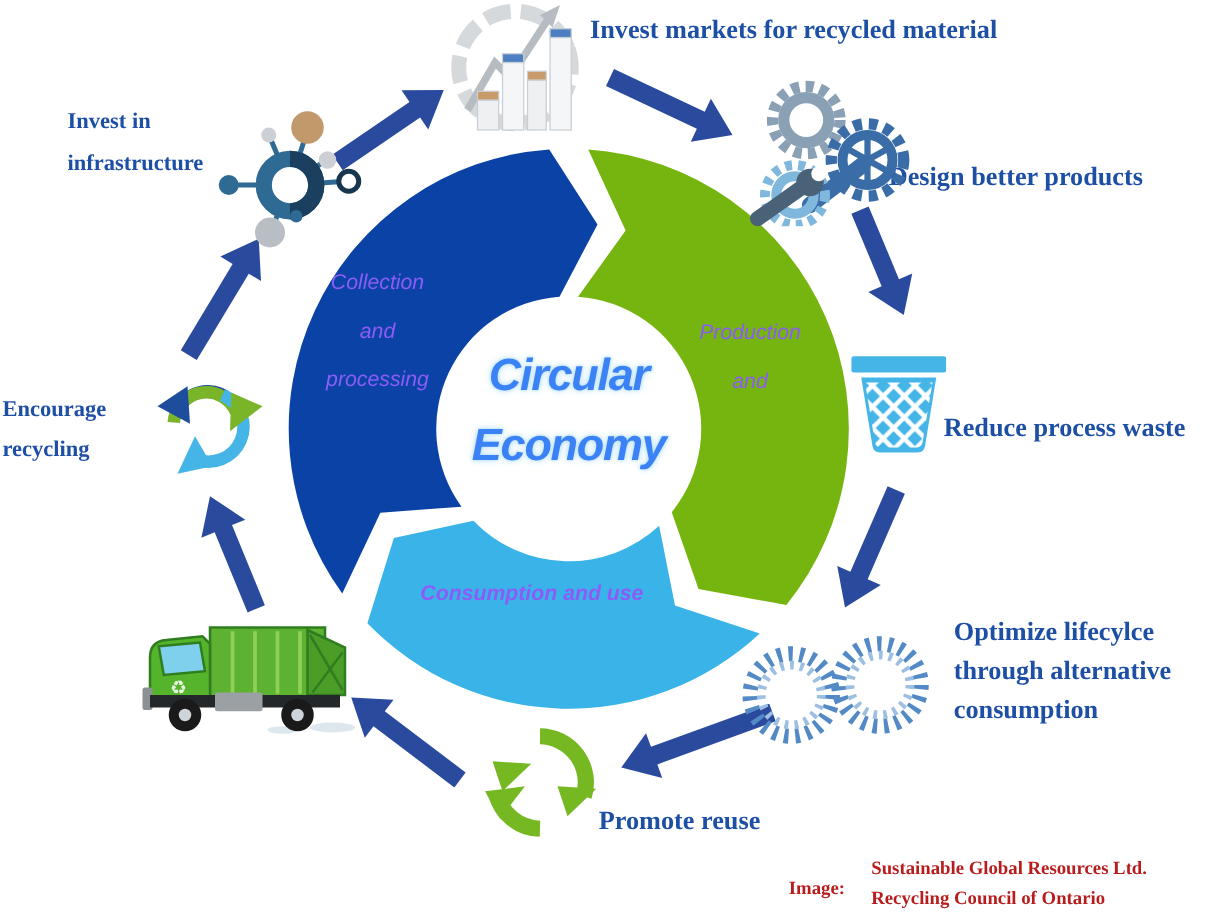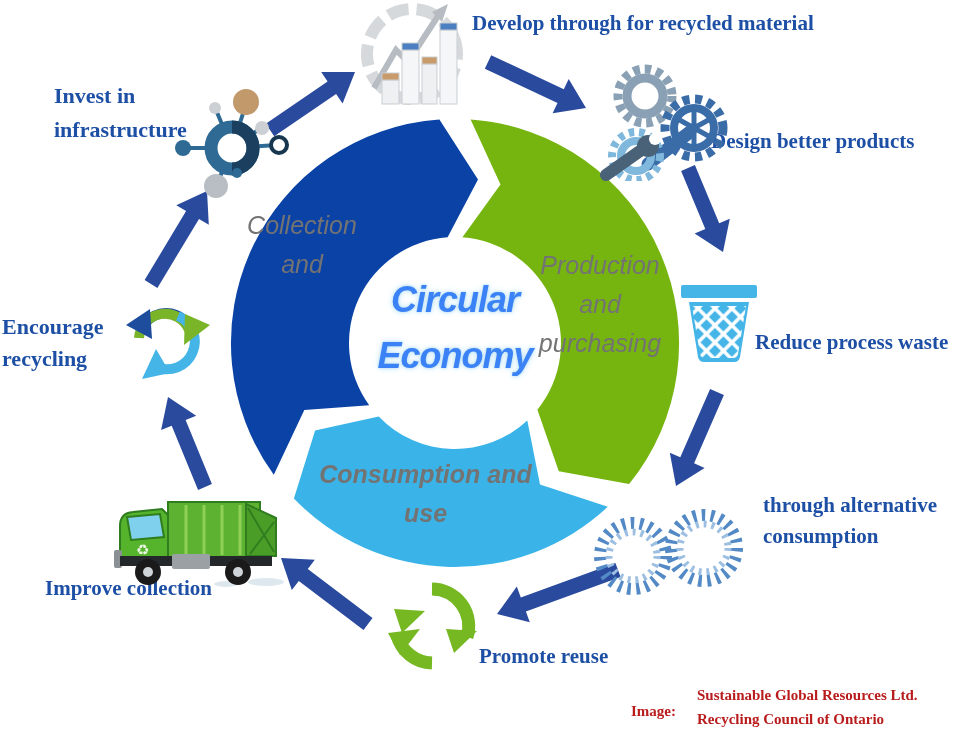--- a/index.html
+++ b/index.html
@@ -2,23 +2,23 @@
 <html><head>
 <meta charset="utf-8">
 <style>
   html,body{margin:0;padding:0;background:#fff;}
   #stage{position:relative;width:980px;height:730px;background:#fff;overflow:hidden;
          font-family:"Liberation Serif",serif;}
   #scene{position:absolute;left:0;top:0;}
   .icon{position:absolute;}
   .step-label{position:absolute;color:#1d4fa5;font-weight:bold;font-size:21px;
               white-space:nowrap;line-height:31px;}
-  .step-label.big{font-size:22px;line-height:34px;}
-  .ring-label{position:absolute;color:#737373;font-style:italic;
-              font-family:"Liberation Sans",sans-serif;font-size:25px;line-height:39px;
+  .step-label.big{font-size:18px;line-height:34px;}
+  .ring-label{position:absolute;color:#8b5cf6;font-style:italic;
+              font-family:"Liberation Sans",sans-serif;font-size:17px;line-height:39px;
               text-align:center;}
   .center-title{position:absolute;left:345px;top:272px;width:220px;text-align:center;
               font-family:"Liberation Sans",sans-serif;font-style:italic;font-weight:bold;
               font-size:36px;line-height:56px;color:#3b82f6;letter-spacing:-1px;
               text-shadow:0 0 3px #a8d8f0,0 0 7px #c8e8f8;}
   .attr{position:absolute;color:#b91c1c;font-weight:bold;font-size:15px;line-height:24px;
         white-space:nowrap;}
 </style>
 </head>
 <body>
@@ -39,48 +39,48 @@
         <polygon points="615.4,563.0 520.8,597.4 516.8,586.6 497.0,614.0 529.8,622.3 525.9,611.5 620.6,577.0" fill="#2a4a9e"></polygon>
         <polygon points="372.5,618.0 307.8,568.9 314.8,559.8 281.0,558.0 291.8,590.1 298.8,580.9 363.5,630.0" fill="#2a4a9e"></polygon>
         <polygon points="211.9,484.1 185.6,420.0 196.2,415.7 168.0,397.0 161.1,430.1 171.7,425.7 198.1,489.9" fill="#2a4a9e"></polygon>
         <polygon points="157.4,287.9 199.0,218.9 208.8,224.8 207.0,191.0 176.3,205.2 186.1,211.1 144.6,280.1" fill="#2a4a9e"></polygon>
       </g>
   </svg>
 
   <div class="ring-label" style="left:212px;top:206px;width:180px;">
     <div>Collection</div>
     <div>and</div>
+    <div>processing</div>
   </div>
   <div class="ring-label" style="left:510px;top:246px;width:180px;">
     <div>Production</div>
     <div>and</div>
-    <div>purchasing</div>
   </div>
   <div class="ring-label" style="left:318px;top:455px;width:215px;font-weight:bold;">
     <div>Consumption and use</div>
   </div>
 
   <div class="center-title">
     <div>Circular</div>
     <div>Economy</div>
   </div>
 
   <div class="step-label big" style="left:54px;top:79px;">
     <div>Invest in</div>
     <div>infrastructure</div>
   </div>
-  <div class="step-label" style="left:472px;top:8px;">Develop through for recycled material</div>
+  <div class="step-label" style="left:472px;top:8px;">Invest markets for recycled material</div>
   <div class="step-label" style="left:711px;top:126px;">Design better products</div>
   <div class="step-label" style="left:755px;top:327px;">Reduce process waste</div>
   <div class="step-label" style="left:763px;top:490px;">
+    <div>Optimize lifecylce</div>
     <div>through alternative</div>
     <div>consumption</div>
   </div>
   <div class="step-label" style="left:479px;top:641px;text-align:right;">Promote reuse</div>
-  <div class="step-label" style="left:45px;top:573px;">Improve collection</div>
   <div class="step-label big" style="left:2px;top:311px;line-height:32px;">
     <div>Encourage</div>
     <div>recycling</div>
   </div>
 
   <div class="attr" style="left:631px;top:699px;">Image:</div>
   <div class="attr" style="left:697px;top:683px;">
     <div>Sustainable Global Resources Ltd.</div>
     <div>Recycling Council of Ontario</div>
   </div>

